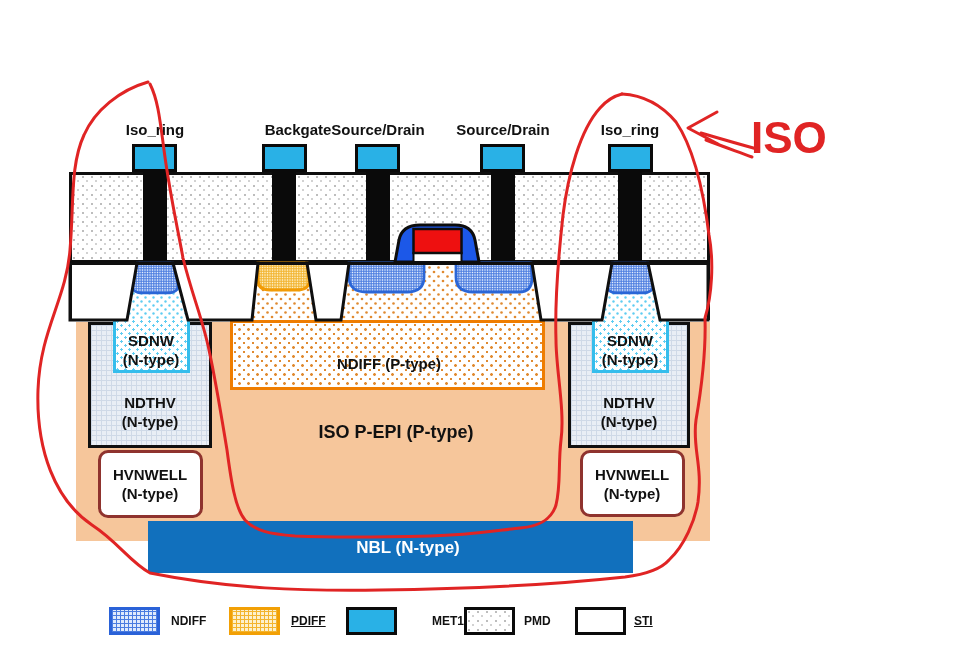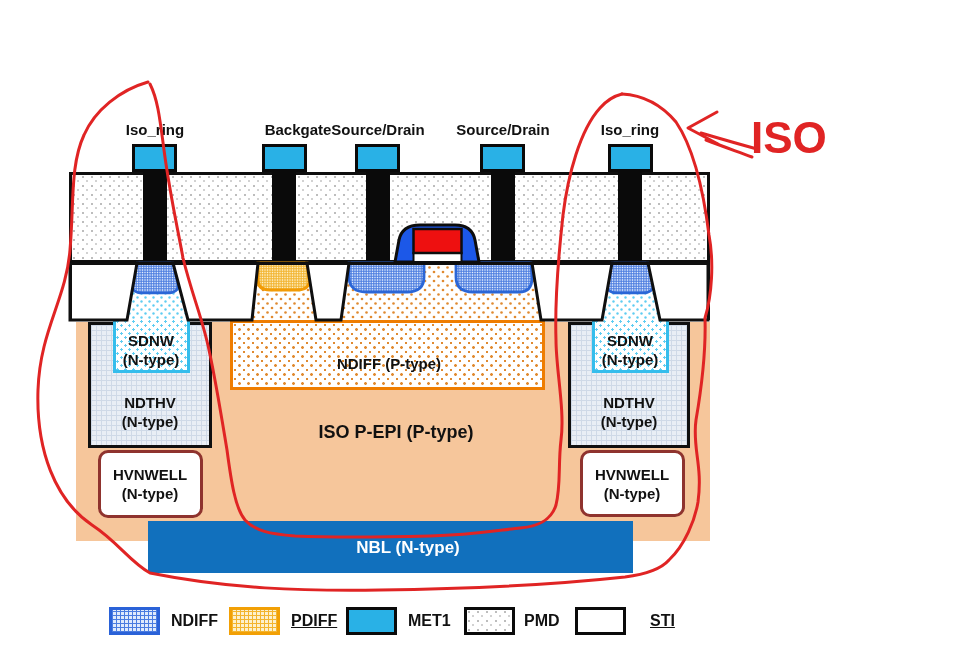--- a/index.html
+++ b/index.html
@@ -39,21 +39,21 @@
                      repeating-linear-gradient(90deg,#4a7ce0 0 1.2px,transparent 1.2px 4px);}
   .sw-pdiff{border:3px solid var(--pdiff,#f2a005);background-color:#fdf0cc;
     background-image:repeating-linear-gradient(0deg,#f3b42e 0 1.2px,transparent 1.2px 4px),
                      repeating-linear-gradient(90deg,#f3b42e 0 1.2px,transparent 1.2px 4px);}
   .sw-met1{border:3px solid #0a0a0a;background:var(--met1,#29b1e6);}
   .sw-pmd{border:3px solid #0a0a0a;background-color:#fff;
     background-image:radial-gradient(circle at 2px 2px,#bdbdbd 1px,transparent 1.2px),
                      radial-gradient(circle at 6px 6px,#d2d2d2 1px,transparent 1.2px);
     background-size:9px 9px;}
   .sw-sti{border:3px solid #0a0a0a;background:#fff;}
-  .leglbl{font-size:16px;line-height:28px;top:607px;}
+  .leglbl{font-size:12px;line-height:28px;top:607px;}
   
   #iso-text{position:absolute;left:751px;top:116px;font-size:44px;font-weight:600;
     letter-spacing:0px;color:var(--red,#e02424);line-height:1;}
   svg{position:absolute;left:0;top:0;pointer-events:none;}
 </style>
 </head>
 <body>
 
 <div id="canvas">
 
@@ -173,25 +173,25 @@
   <div class="lbl ctr" style="left:389px;top:355px;font-size:15px;z-index:10;">NDIFF (P-type)</div>
   <div class="lbl ctr" style="left:396px;top:422px;font-size:18px;z-index:10;">ISO P-EPI (P-type)</div>
   <div class="lbl ctr" style="left:408px;top:538px;font-size:17px;color:#fff;z-index:10;">NBL (N-type)</div>
 
   <div>
     <div class="sw sw-ndiff" style="left:109px;"></div>
     <div class="lbl leglbl" style="left:171px;">NDIFF</div>
     <div class="sw sw-pdiff" style="left:229px;"></div>
     <div class="lbl leglbl" style="left:291px;text-decoration:underline;">PDIFF</div>
     <div class="sw sw-met1" style="left:346px;"></div>
-    <div class="lbl leglbl" style="left:408px;">MET1</div>
+    <div class="lbl leglbl" style="left:432px;">MET1</div>
     <div class="sw sw-pmd" style="left:464px;"></div>
     <div class="lbl leglbl" style="left:524px;">PMD</div>
     <div class="sw sw-sti" style="left:575px;"></div>
-    <div class="lbl leglbl" style="left:650px;text-decoration:underline;">STI</div>
+    <div class="lbl leglbl" style="left:634px;text-decoration:underline;">STI</div>
   </div>
 
   <svg width="955" height="661" viewBox="0 0 955 661" style="z-index:20;">
     <g fill="none" stroke="#e02424" stroke-width="3" stroke-linecap="round" stroke-linejoin="round">
       <path d="M148,82
         C120,90 95,110 84,135 C70,165 74,205 70,250
         C66,300 40,330 38,390 C36,450 55,500 92,525
         C118,542 130,562 150,573 C230,589 300,591 380,590
         C470,589 560,584 625,577 C648,574 662,568 669,560
         C685,545 695,520 698,502 C703,465 692,448 696,420

